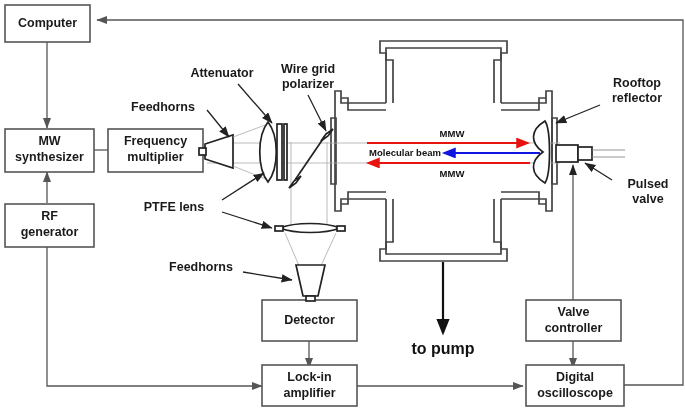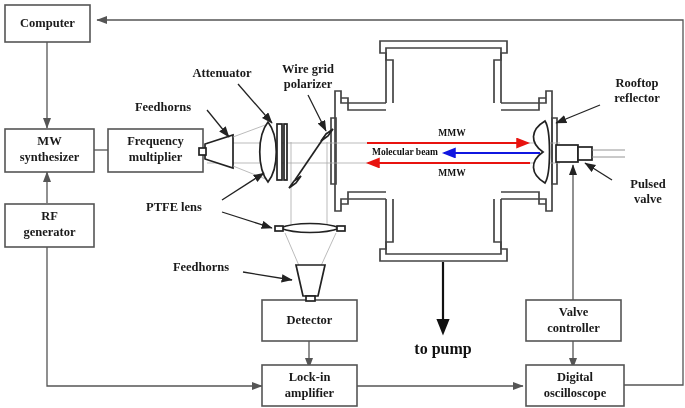--- a/index.html
+++ b/index.html
@@ -5,21 +5,21 @@
   html, body {
     margin: 0;
     padding: 0;
     background: #ffffff;
   }
   #stage {
     position: relative;
     width: 685px;
     height: 408px;
     background: #ffffff;
-    font-family: Liberation Serif, serif;
+    font-family: Liberation Sans, sans-serif;
     overflow: hidden;
   }
   #stage svg {
     position: absolute;
     left: 0;
     top: 0;
   }
   .box-label {
     font-weight: bold;
     font-size: 12.5px;

